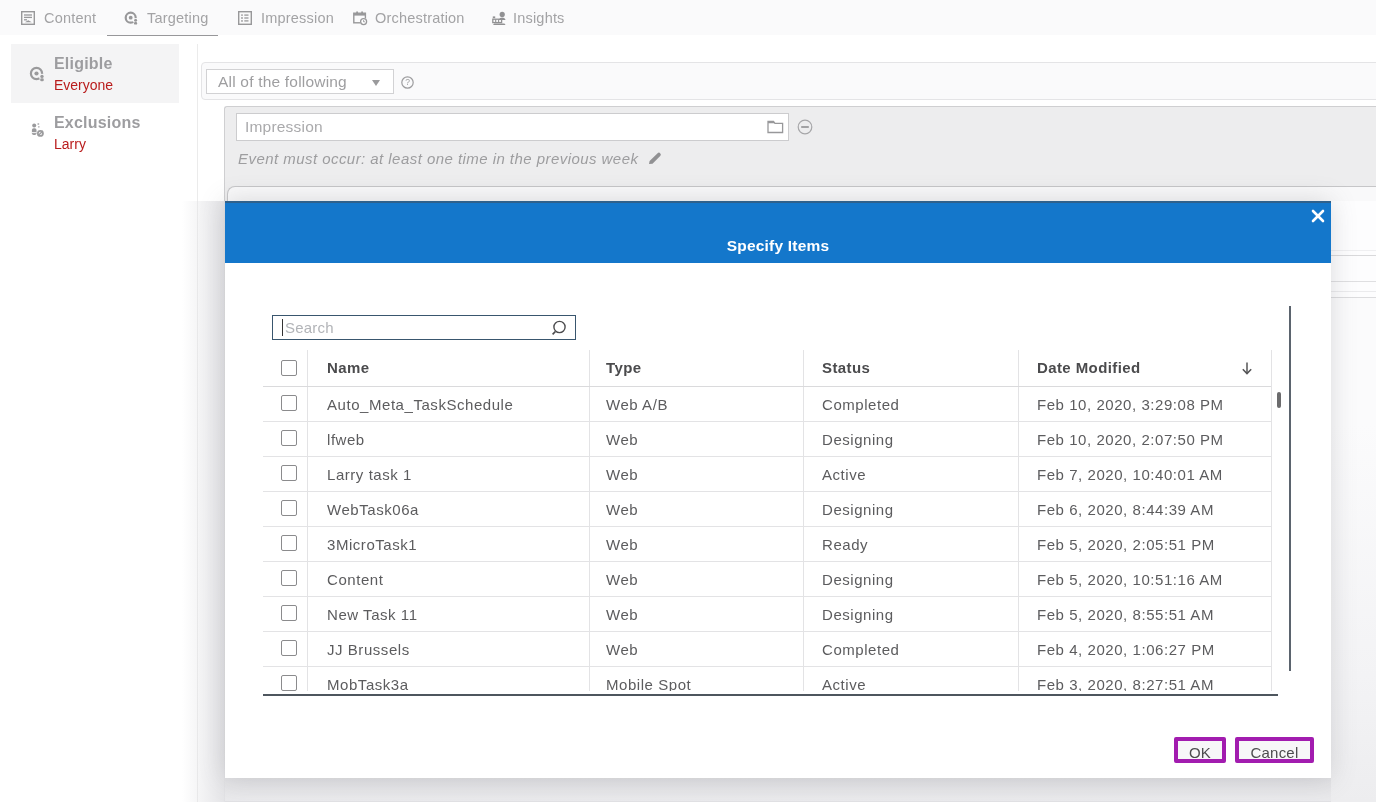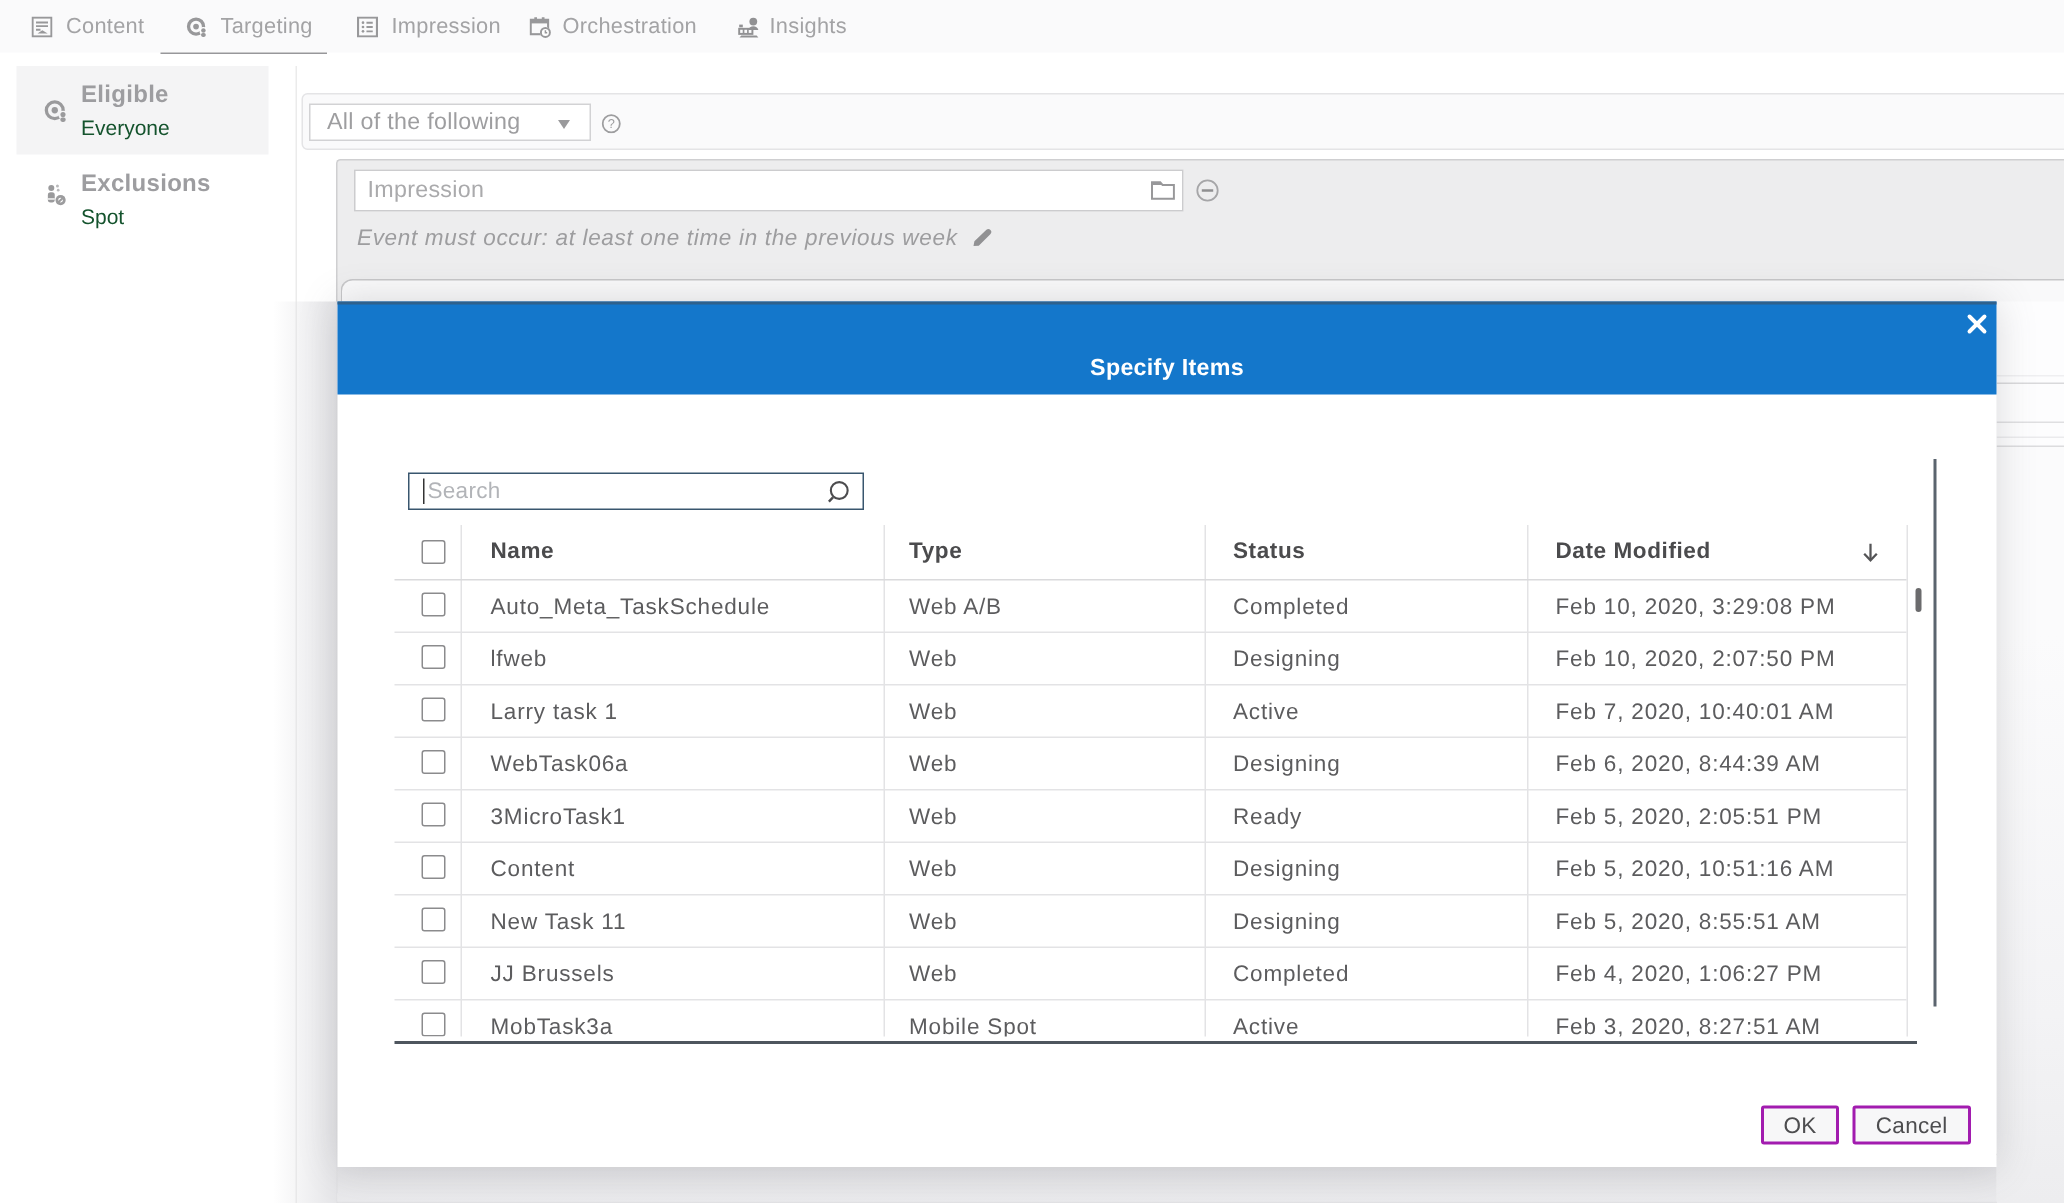--- a/index.html
+++ b/index.html
@@ -7,21 +7,21 @@
     font-family:"Liberation Sans", sans-serif; }
   .abs { position:absolute; }
   
   .tab { position:absolute; top:10px; font-size:14.5px; color:#a3a3a5; letter-spacing:.2px; }
   .tabicon { position:absolute; top:11px; }
   
   #sidebar { position:absolute; left:0; top:44px; width:198px; height:758px;
     background:#fff; border-right:1px solid #ebebeb; }
   #elig-hl { position:absolute; left:11px; top:0px; width:168px; height:59px; background:#f4f4f5; }
   .side-title { position:absolute; left:54px; font-size:16px; font-weight:bold; color:#9d9da0; letter-spacing:.2px; }
-  .side-sub   { position:absolute; left:54px; font-size:14px; color:#14532d; }
+  .side-sub   { position:absolute; left:54px; font-size:14px; color:#b91c1c; }
   
   #cond-box { position:absolute; left:201px; top:62px; width:1180px; height:38px;
     border:1px solid #e4e4e6; border-radius:4px; background:#fafafb; }
   #dd { position:absolute; left:206px; top:69px; width:188px; height:25px;
     border:1px solid #d2d2d4; background:#fff; }
   #dd span { position:absolute; left:11px; top:3px; font-size:15.5px; color:#9e9ea0; letter-spacing:.2px; }
   #dd .arr { position:absolute; right:13px; top:10px; width:0; height:0;
     border-left:4.5px solid transparent; border-right:4.5px solid transparent; border-top:6px solid #9a9a9c; }
   #panel { position:absolute; left:224px; top:106px; width:1152px; height:696px;
     background:#ededee; border:1px solid #cfcfd1; border-right:none; border-radius:3px 0 0 0; }
@@ -51,21 +51,21 @@
   .row-line { position:absolute; left:38px; width:1008px; height:1px; background:#e3e3e5; }
   .hcell { position:absolute; top:158px; font-size:15px; font-weight:bold; color:#4b4b4d; letter-spacing:.4px; }
   .cell { position:absolute; font-size:15px; color:#5c5c5e; letter-spacing:.55px; white-space:nowrap; }
   .cb { position:absolute; left:56px; width:16px; height:16px; border:1px solid #8b8b8d;
     border-radius:2px; background:#fff; }
   #tbl-bottom { position:absolute; left:38px; top:493px; width:1015px; height:2px; background:#4e565e; }
   #tbl-clip { position:absolute; left:38px; top:490px; width:1015px; height:3px; background:#fff; }
   #mscroll { position:absolute; left:1064px; top:105px; width:2px; height:365px; background:#5b646e; }
   #tthumb { position:absolute; left:1052px; top:191px; width:4px; height:16px; background:#6b6b6d; border-radius:2px; }
   
-  .btn { position:absolute; top:536px; height:26px; background:#f7f7f8; border:2px solid #a21caf;
+  .btn { position:absolute; top:536px; height:26px; background:#f7f7f8; border:4px solid #a21caf;
     border-radius:2px; font-size:15px; color:#4d4d4f; text-align:center; line-height:24px; letter-spacing:.2px; }
   #btn-ok { left:949px; width:52px; }
   #btn-cancel { left:1010px; width:79px; }
 </style>
 </head>
 <body>
 
 <div class="abs" style="left:0; top:0; width:1376px; height:35px; background:#fafafb;"></div>
 <div id="tabbar">
   <svg class="tabicon" style="left:21px" width="14" height="14" viewBox="0 0 14 14">
@@ -132,21 +132,21 @@
     <circle cx="5.2" cy="3.4" r="2" fill="#9a9a9c"></circle>
     <circle cx="9.3" cy="2" r="1" fill="#b9b9bb"></circle>
     <circle cx="9.8" cy="4.8" r="0.9" fill="#b9b9bb"></circle>
     <rect x="2.9" y="6.2" width="4.6" height="6.8" rx="1.8" fill="#9a9a9c"></rect>
     <rect x="2.9" y="10.2" width="4.6" height="0.9" fill="#fff"></rect>
     <circle cx="11.4" cy="11.4" r="3.4" fill="#9c9c9e"></circle>
     <circle cx="11.4" cy="11.4" r="1.6" fill="#fff"></circle>
     <line x1="9" y1="13.7" x2="13.8" y2="9.1" stroke="#9c9c9e" stroke-width="1.4"></line>
   </svg>
   <div class="side-title" style="top:70px">Exclusions</div>
-  <div class="side-sub" style="top:92px">Spot</div>
+  <div class="side-sub" style="top:92px">Larry</div>
 </div>
 
 <div id="cond-box"></div>
 <div id="dd">
     <span>All of the following</span>
     <div class="arr"></div>
   </div>
 <svg class="abs" style="left:401px; top:76px" width="13" height="13" viewBox="0 0 13 13">
   <circle cx="6.5" cy="6.5" r="5.7" fill="none" stroke="#9d9d9f" stroke-width="1.2"></circle>
   <text x="6.5" y="9.4" font-size="8.5" fill="#9d9d9f" text-anchor="middle" font-family="Liberation Sans">?</text>

